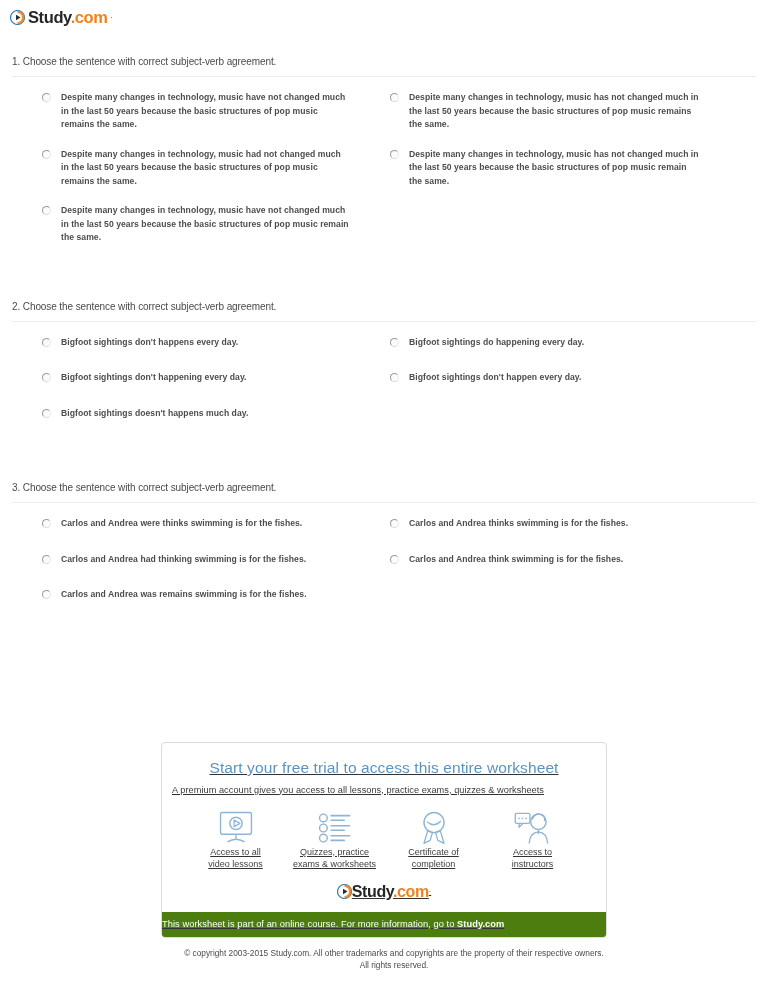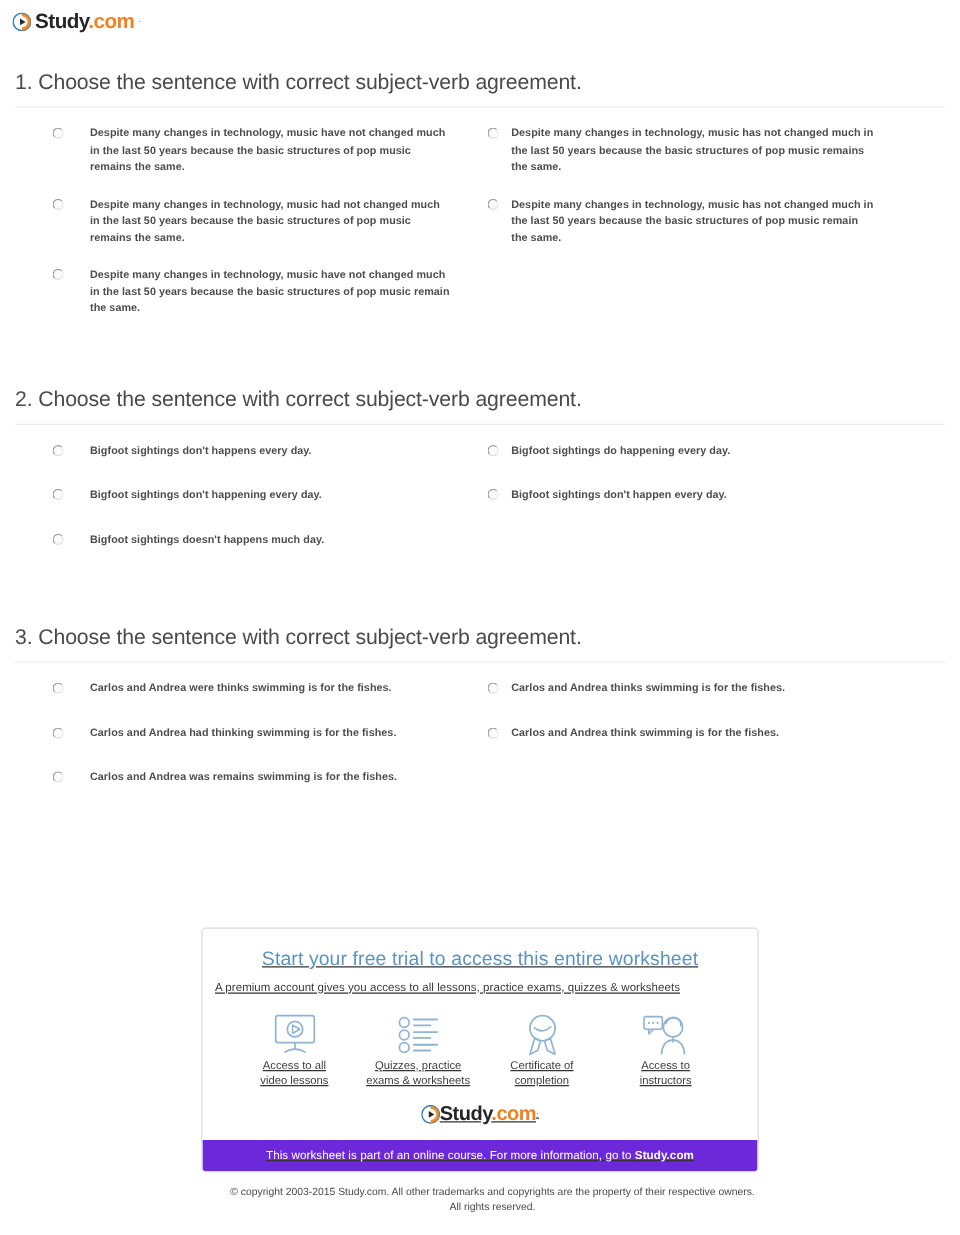--- a/index.html
+++ b/index.html
@@ -84,40 +84,40 @@
 
   
   .questions {
     padding: 0 12px;
     margin-top: 22px;
   }
   .question {
     margin-bottom: 40px;
   }
   .question-header {
-    font-size: 17px;
+    font-size: 10px;
     color: #4a4a4a;
     padding-bottom: 9px;
     border-bottom: 1px solid #ededed;
     letter-spacing: -0.1px;
   }
   .options {
     display: flex;
     flex-wrap: wrap;
     padding-top: 14px;
   }
   .option {
     width: 50%;
     box-sizing: border-box;
     display: flex;
     align-items: flex-start;
     padding-right: 14px;
     margin-bottom: 16px;
   }
-  .option-col-left  { padding-left: 30px; gap: 11px; }
+  .option-col-left  { padding-left: 30px; }
   .option-col-right { padding-left: 6px; }
 
   .radio {
     flex: 0 0 9px;
     width: 9px;
     height: 9px;
     margin-top: 2px;
     margin-right: 10px;
     border-radius: 50%;
     border: 1px solid #9b9b9b;
@@ -195,23 +195,23 @@
   .promo-logo {
     display: flex;
     justify-content: center;
     align-items: center;
     margin-top: 13px;
     margin-bottom: 4px;
   }
   .promo-logo .logo-text { font-size: 16px; }
 
   .promo-banner {
-    background: #6d28d9;
+    background: #4d7c0f;
     color: #ffffff;
-    text-align: center;
+    text-align: left;
     font-size: 9.3px;
     padding: 7px 0 8px 0;
     letter-spacing: 0.05px;
   }
   .promo-banner b { font-weight: 700; }
 
   
   .footer {
     position: absolute;
     left: 10px;

